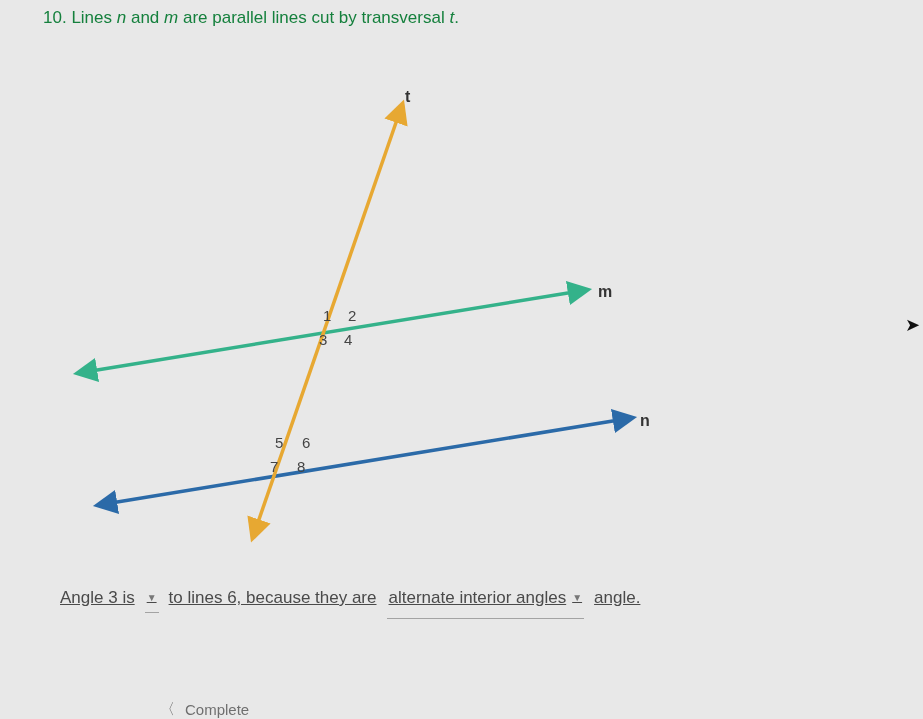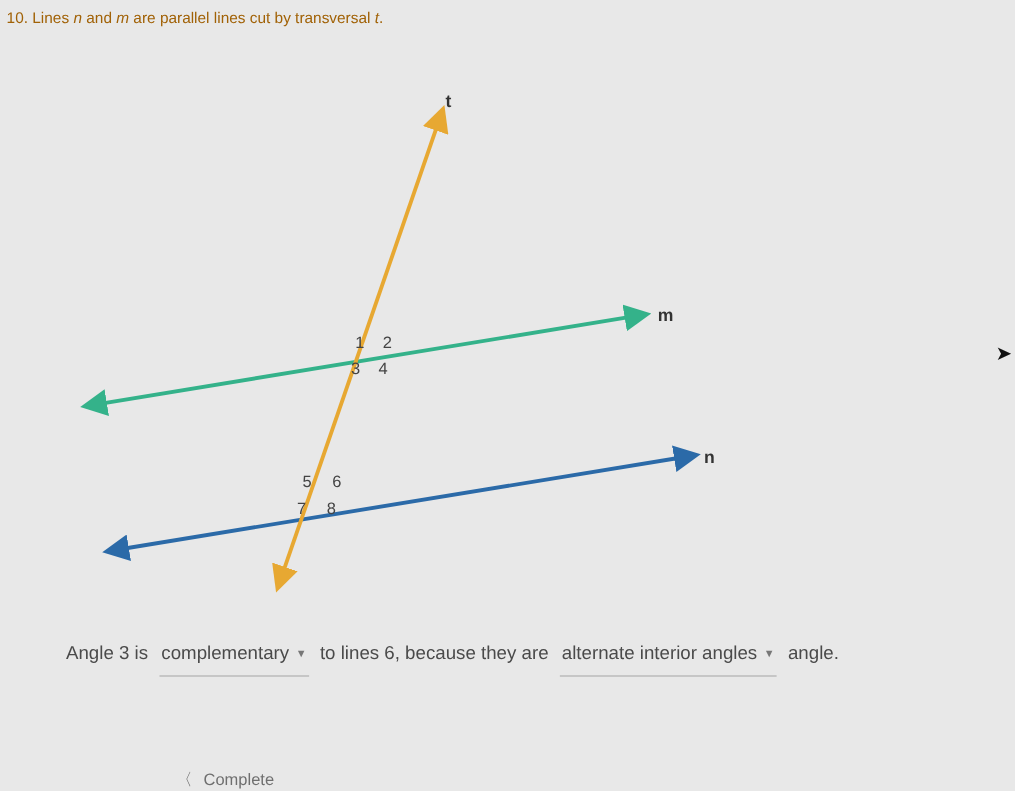--- a/index.html
+++ b/index.html
@@ -9,22 +9,23 @@
       width: 923px;
       height: 719px;
       overflow: hidden;
       color: #4a4a4a;
     }
     .page {
       padding: 8px 0 0 0;
     }
     .question-header {
       padding: 0 0 6px 6px;
-      font-size: 14px;
-      color: #a16207;
+      font-size: 17px;
+      color: #15803d;
+      margin-left: 37px;
     }
     .question-header .italic { font-style: italic; }
     .diagram-area {
       position: relative;
       width: 100%;
       height: 530px;
     }
     .diagram-svg {
       position: absolute;
       top: 0; left: 0;
@@ -41,21 +42,21 @@
       color: #444;
       font-size: 15px;
     }
     .statement-block {
       padding: 16px 48px 16px 60px;
       font-size: 17px;
       color: #4a4a4a;
       line-height: 2.1;
     }
     .statement-instruction { margin-bottom: 14px; }
-    .fill-line { display: flex; flex-wrap: wrap; align-items: baseline; gap: 8px 10px; }
+    .fill-line { display: flex; flex-wrap: wrap; align-items: baseline; gap: 8px 10px; text-decoration: underline; }
     .dropdown {
       display: inline-flex;
       align-items: baseline;
       border-bottom: 1px solid rgba(80,80,80,.45);
       padding: 0 2px 2px 2px;
       color: #4a4a4a;
       cursor: pointer;
       gap: 6px;
     }
     .dropdown .caret {
@@ -130,21 +131,20 @@
     <div class="angle-label" style="left:270px; top:424px;">7</div>
     <div class="angle-label" style="left:297px; top:424px;">8</div>
 
     <div class="cursor-icon" style="left:905px; top:280px;">➤</div>
   </div>
 
   <div class="statement-block">
     <div class="fill-line">
       <span>Angle 3 is</span>
       <span class="dropdown">
-        <span>complementary</span>
         <span class="caret">▼</span>
       </span>
       <span>to lines 6, because they are</span>
       <span class="dropdown">
         <span>alternate interior angles</span>
         <span class="caret">▼</span>
       </span>
       <span>angle.</span>
     </div>
   </div>

